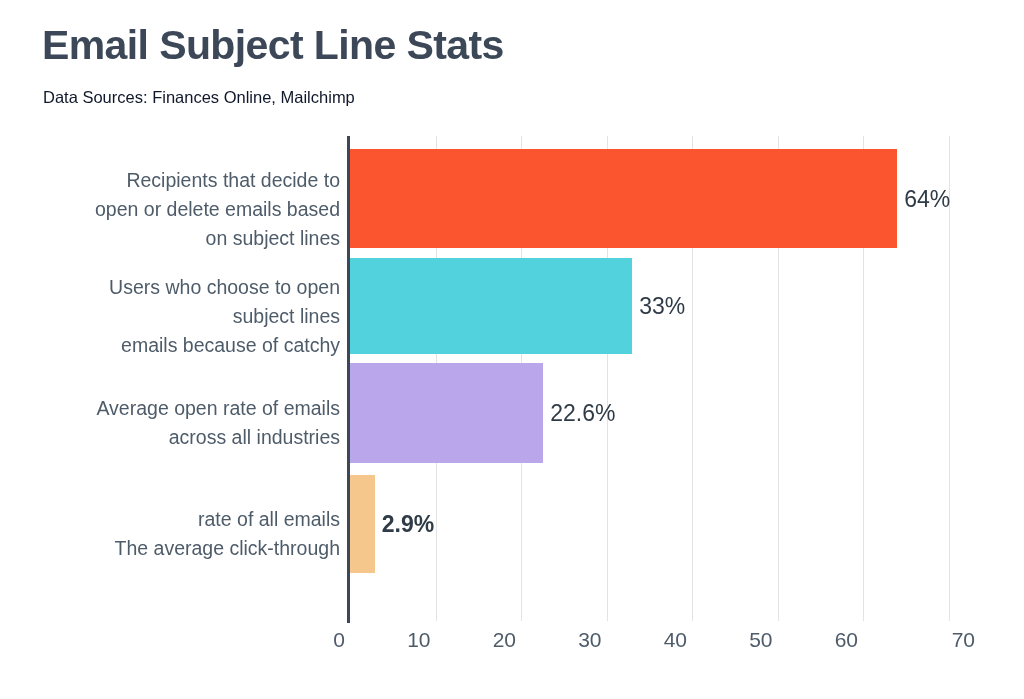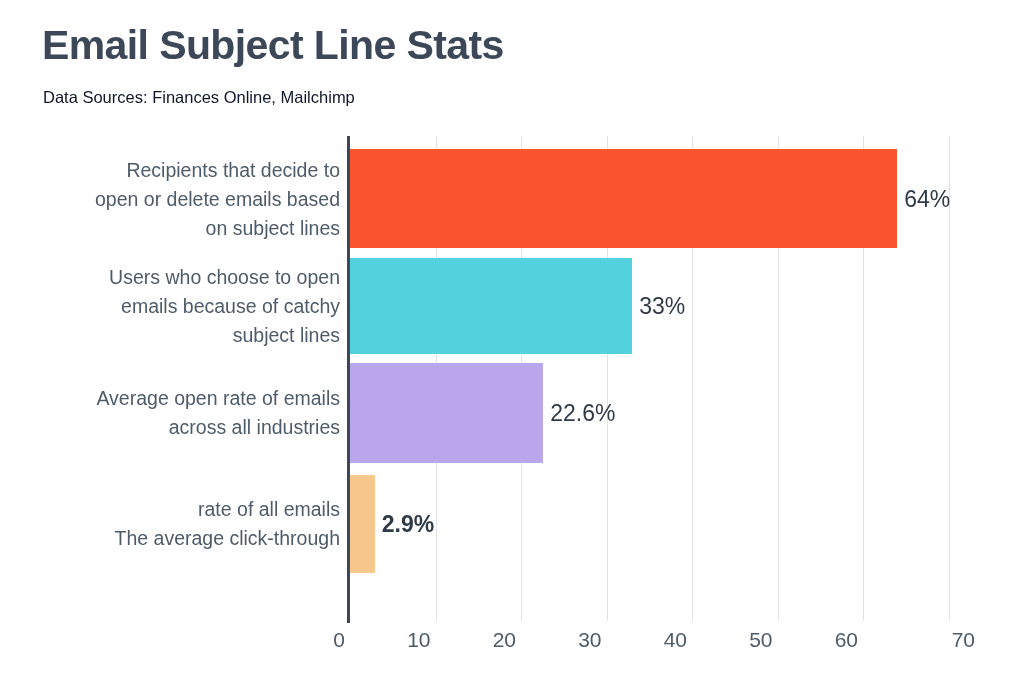--- a/index.html
+++ b/index.html
@@ -90,21 +90,21 @@
     width: 320px;
     text-align: right;
     font-size: 19.5px;
     line-height: 29px;
     color: #4e5c6a;
     transform: translateY(-50%);
   }
   .cat-labels-wrap {
     position: absolute;
     left: 20px;
-    top: 0;
+    top: 10px;
     width: 320px;
     height: 604px;
   }
 
   
   .x-tick {
     position: absolute;
     top: 628px;
     font-size: 21px;
     color: #4e5c6a;
@@ -139,22 +139,22 @@
     <div class="y-axis-line"></div>
 
   <div class="cat-labels-wrap" id="cat-labels">
       <div class="cat-label" style="top: 198.5px;">
         <div>Recipients that decide to</div>
         <div>open or delete emails based</div>
         <div>on subject lines</div>
       </div>
       <div class="cat-label" style="top: 306px;">
         <div>Users who choose to open</div>
+        <div>subject lines</div>
         <div>emails because of catchy</div>
-        <div>subject lines</div>
       </div>
       <div class="cat-label" style="top: 413px;">
         <div>Average open rate of emails</div>
         <div>across all industries</div>
       </div>
       <div class="cat-label" style="top: 524px;">
         <div>rate of all emails</div>
         <div>The average click-through</div>
       </div>
     </div>

